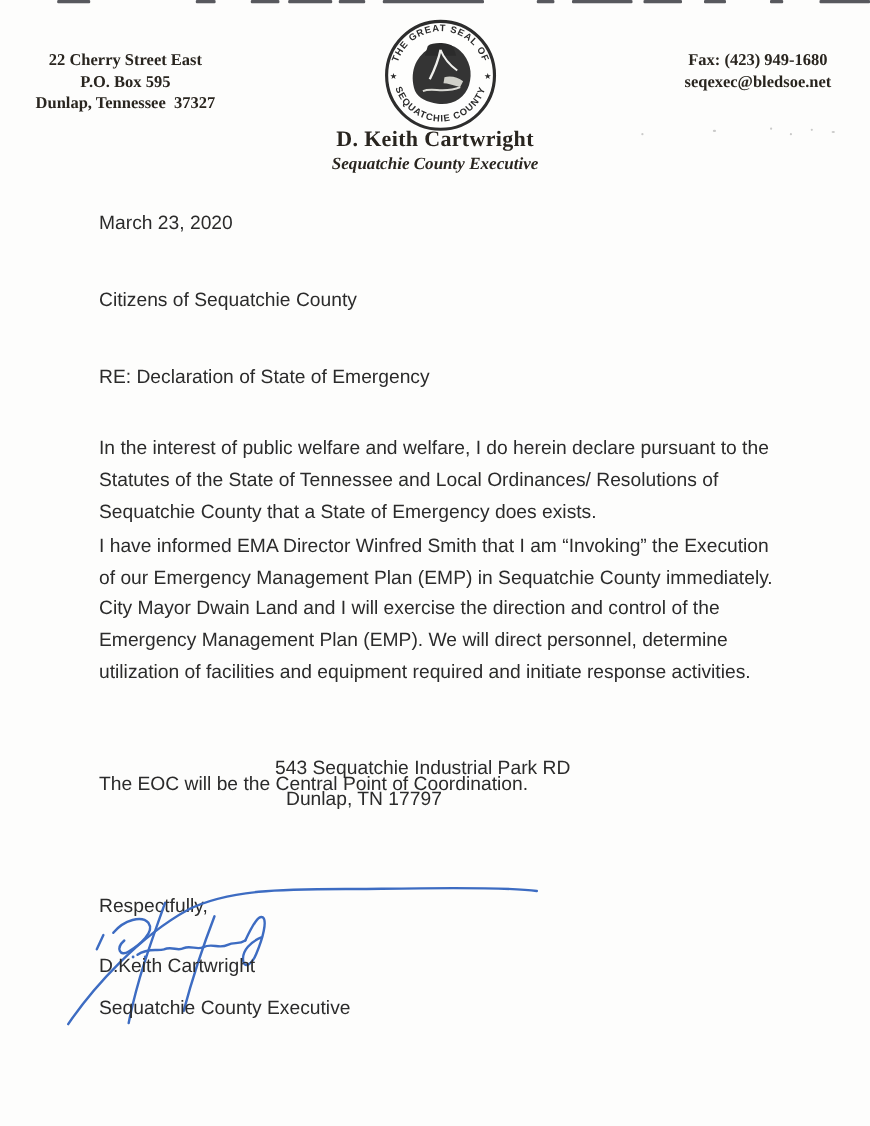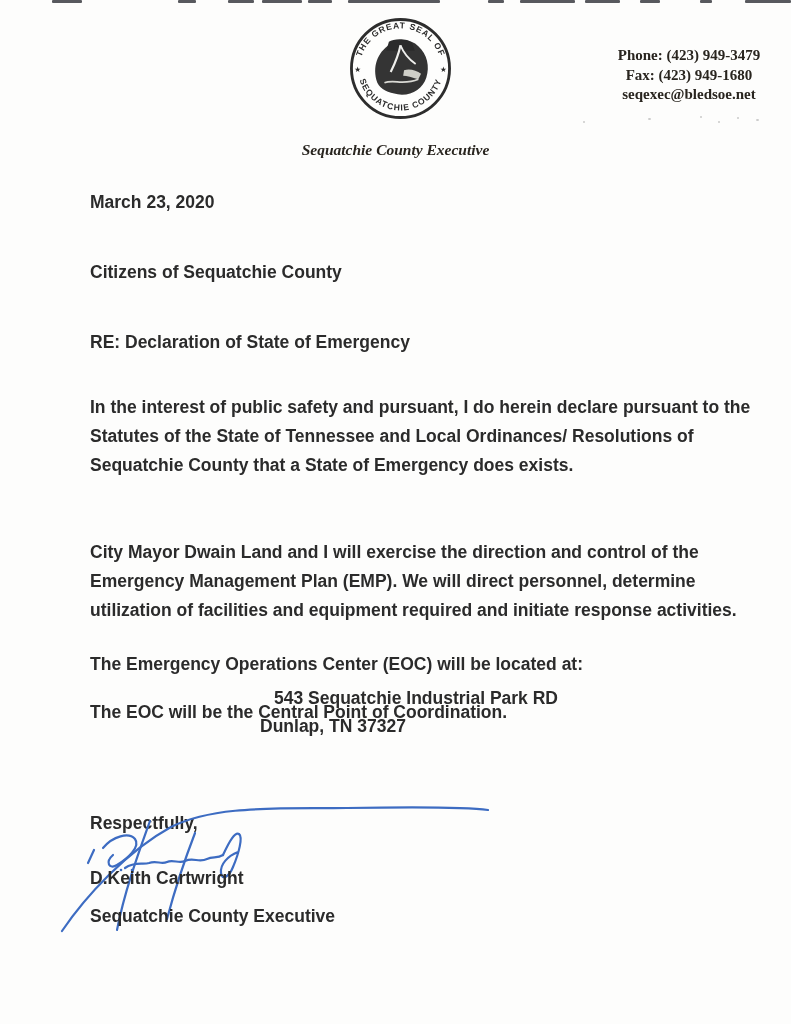--- a/index.html
+++ b/index.html
@@ -10,21 +10,21 @@
 
   
   .lh { font-family:"Liberation Serif", serif; font-weight:700; color:#29251f; }
   .address  { left:26px;  top:46px; width:176px; text-align:center; font-size:15px; line-height:19.5px; }
   .contact  { left:600px; top:46px; width:178px; text-align:center; font-size:15px; line-height:19.5px; }
   .seal-box { left:347px; top:15px; width:107px; height:107px; }
   .exec-name  { left:0; top:116px; width:791px; text-align:center; font-size:20px; letter-spacing:.3px; }
   .exec-title { left:0; top:141px; width:791px; text-align:center; font-size:15.5px; font-style:italic; }
 
   
-  .bt { color:#2b2b2b; font-size:17.5px;font-weight:bold; }
+  .bt { color:#2b2b2b; font-size:17.5px; }
   .line { position:absolute; left:90px; white-space:pre; }
   .para { position:absolute; left:90px; width:684px; line-height:29px; white-space:pre-line; }
   .eoc-addr { white-space:pre; }
 
   
   .top-dash { position:absolute; top:0; height:3px; background:#33343a; opacity:.82; border-radius:1px; }
   .speck { position:absolute; background:#8b8b8b; opacity:.45; border-radius:50%; }
 
   .sig-svg { position:absolute; left:55px; top:793px; width:445px; height:155px; }
 </style>
@@ -47,23 +47,27 @@
     <span class="top-dash" style="left:700px;width:12px"></span>
     <span class="top-dash" style="left:745px;width:46px"></span>
     <span class="speck" style="left:583px;top:121px;width:2px;height:2px"></span>
     <span class="speck" style="left:648px;top:118px;width:3px;height:2px"></span>
     <span class="speck" style="left:700px;top:116px;width:2px;height:2px"></span>
     <span class="speck" style="left:718px;top:121px;width:2px;height:2px"></span>
     <span class="speck" style="left:737px;top:117px;width:2px;height:2px"></span>
     <span class="speck" style="left:756px;top:119px;width:3px;height:2px"></span>
   </div>
 
+  <div class="abs lh address">
+    <div>22 Cherry Street East</div>
+    <div>P.O. Box 595</div>
+    <div>Dunlap, Tennessee&nbsp; 37327</div>
+  </div>
 
   <div class="abs lh contact">
-    <div>Phone: (423) 949-3479</div>
     <div>Fax: (423) 949-1680</div>
     <div>seqexec@bledsoe.net</div>
   </div>
 
   <div class="abs seal-box">
     <svg viewBox="0 0 120 120" width="107" height="107">
       <circle cx="60" cy="60" r="55" fill="#fefefd" stroke="#2d2d2d" stroke-width="3.2"></circle>
 
       <path d="M 34,76 C 28,58 34,42 48,33 C 58,26 72,27 80,35 C 90,44 93,58 89,70
                C 85,83 72,91 57,89 C 46,87 38,84 34,76 Z" fill="#343434"></path>
@@ -79,36 +83,38 @@
         <textPath href="#sealTopArc" startOffset="50%" text-anchor="middle">THE GREAT SEAL OF</textPath>
       </text>
       <text font-family="Liberation Sans, sans-serif" font-size="9.6" font-weight="700" fill="#2b2b2b" letter-spacing="1">
         <textPath href="#sealBotArc" startOffset="50%" text-anchor="middle">SEQUATCHIE COUNTY</textPath>
       </text>
       <text x="12" y="64" font-size="8.5" fill="#2b2b2b" text-anchor="middle">★</text>
       <text x="108" y="64" font-size="8.5" fill="#2b2b2b" text-anchor="middle">★</text>
     </svg>
   </div>
 
+  <div class="abs lh exec-name">D. Keith Cartwright</div>
   <div class="abs lh exec-title">Sequatchie County Executive</div>
 
   <div class="bt line" style="top:192px">March 23, 2020</div>
   <div class="bt line" style="top:262px">Citizens of Sequatchie County</div>
   <div class="bt line" style="top:332px">RE: Declaration of State of Emergency</div>
 
-  <div class="bt para" style="top:393px">In the interest of public safety and pursuant, I do herein declare pursuant to the
+  <div class="bt para" style="top:393px">In the interest of public welfare and welfare, I do herein declare pursuant to the
 Statutes of the State of Tennessee and Local Ordinances/ Resolutions of
 Sequatchie County that a State of Emergency does exists.</div>
+  <div class="bt para" style="top:482px">I have informed EMA Director Winfred Smith that I am “Invoking” the Execution
+of our Emergency Management Plan (EMP) in Sequatchie County immediately.</div>
   <div class="bt para" style="top:538px">City Mayor Dwain Land and I will exercise the direction and control of the
 Emergency Management Plan (EMP). We will direct personnel, determine
 utilization of facilities and equipment required and initiate response activities.</div>
 
-  <div class="bt line" style="top:654px">The Emergency Operations Center (EOC) will be located at:</div>
-  <div class="bt abs eoc-addr" style="left:274px;top:688px">543 Sequatchie Industrial Park RD</div>
-  <div class="bt abs eoc-addr" style="left:260px;top:716px">Dunlap, TN 37327</div>
+  <div class="bt abs eoc-addr" style="left:250px;top:688px">543 Sequatchie Industrial Park RD</div>
+  <div class="bt abs eoc-addr" style="left:260px;top:716px">Dunlap, TN 17797</div>
   <div class="bt line" style="top:702px">The EOC will be the Central Point of Coordination.</div>
 
   <div class="bt line" style="top:813px">Respectfully,</div>
 
   <svg class="sig-svg" viewBox="0 0 445 155">
     <g fill="none" stroke="#3d6cc2" stroke-width="2.2" stroke-linecap="round">
 
       <path d="M 7,138 C 30,104 72,58 116,34 C 160,12 222,16 292,15 C 352,14 412,14 433,17"></path>
 
       <path d="M 33,70 L 39,57"></path>

